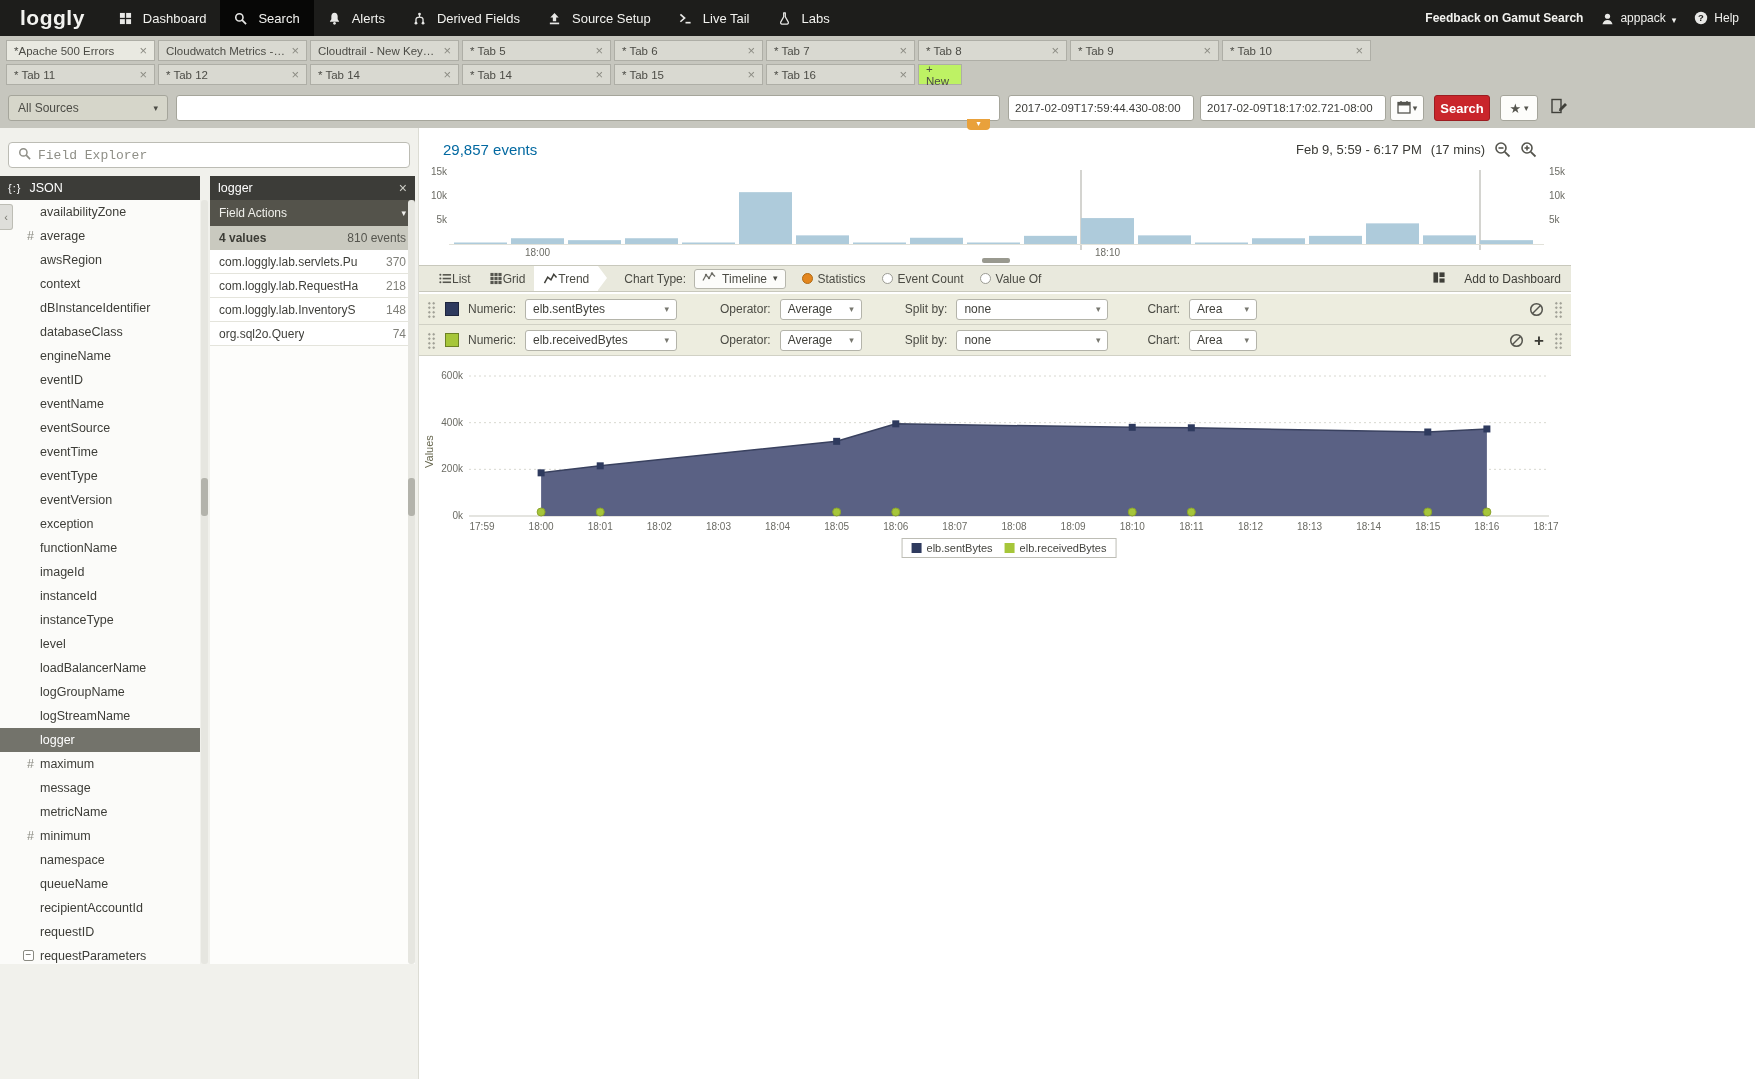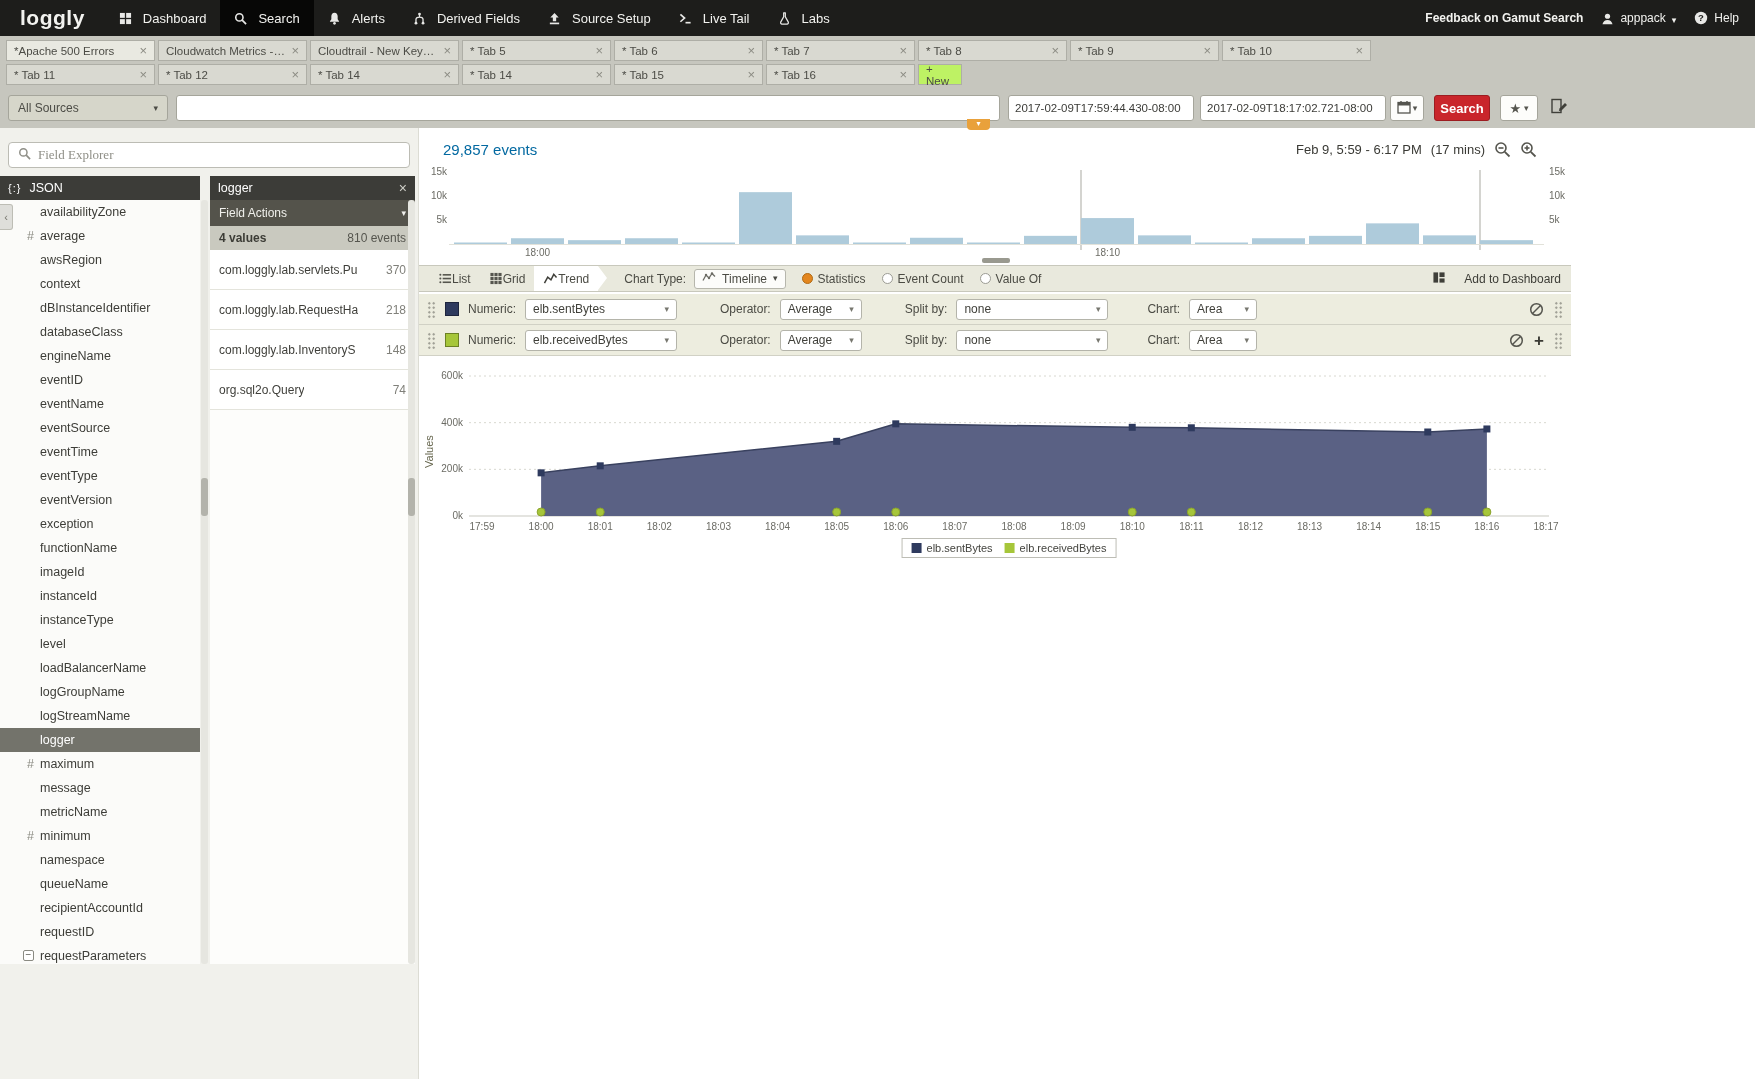--- a/index.html
+++ b/index.html
@@ -35,38 +35,38 @@
   .date-input{margin-left:8px;width:186px;height:26px;border:1px solid #a5a59b;border-radius:3px;background:#fff;font-size:11.5px;color:#3c3c38;padding:0 6px;outline:none}
   .date2{margin-left:6px}
   .cal-btn{margin-left:4px;width:34px;height:26px;background:#fdfdfb;border:1px solid #a5a59b;border-radius:3px;display:flex;align-items:center;justify-content:center;gap:2px;cursor:pointer;color:#55554e}
   .search-btn{margin-left:10px;width:56px;height:26px;background:#c9252b;border:1px solid #9c1c21;border-radius:3px;color:#fff;font-size:13px;font-weight:bold;cursor:pointer}
   .star-btn{margin-left:10px;width:38px;height:26px;background:#fdfdfb;border:1px solid #a5a59b;border-radius:3px;display:flex;align-items:center;justify-content:center;gap:3px;cursor:pointer;color:#55554e;font-size:13px}
   .edit-btn{margin-left:12px;display:inline-flex;cursor:pointer}
   
   .workspace{display:flex;height:951px;position:relative}
   .explorer{width:418px;flex:none;position:relative;background:#f1f1ec}
   .fe-search{position:absolute;top:14px;left:8px;right:8px;height:26px;background:#fff;border:1px solid #bcbcb4;border-radius:4px;display:flex;align-items:center;gap:7px;padding:0 9px}
-  .fe-search input{border:none;outline:none;flex:1;font-size:13px;color:#1d4ed8;background:transparent;font-family:Liberation Serif, serif}
+  .fe-search input{border:none;outline:none;flex:1;font-size:13px;color:#1d4ed8;background:transparent;font-family:Liberation Mono, monospace}
   .fe-search input::placeholder{color:#8f8f87}
   .collapse-tab{position:absolute;left:0;top:76px;width:13px;height:26px;background:#dededa;border:1px solid #bdbdb5;border-left:none;border-radius:0 3px 3px 0;color:#77776f;display:flex;align-items:center;justify-content:center;font-size:11px;cursor:pointer;z-index:3}
   .json-panel{position:absolute;top:48px;left:0;width:200px;bottom:115px;background:#fbfbf9;display:flex;flex-direction:column;overflow:hidden}
   .panel-header{height:24px;background:#3c3c38;color:#fff;display:flex;align-items:center;padding:0 8px;font-size:12.5px;gap:8px;flex:none}
   .panel-header .close-x{margin-left:auto;color:#cfcfc8;font-size:14px;cursor:pointer}
   .root-icon{font-size:11px;letter-spacing:1px}
   .field-list{overflow:hidden;flex:1}
   .field-item{height:24px;line-height:24px;padding-left:40px;font-size:12.5px;color:#3d3d38;position:relative;cursor:pointer;white-space:nowrap}
   .field-item .hash{position:absolute;left:27px;color:#8a8a82}
   .field-item .expander-box{position:absolute;left:23px;top:6px;width:11px;height:11px;border:1px solid #8a8a82;border-radius:2px;line-height:8px;text-align:center;font-size:10px;color:#55554e;background:#fff}
   .field-item.selected{background:#73736b;color:#fff}
   .logger-panel{position:absolute;top:48px;left:210px;width:205px;bottom:115px;background:#fdfdfb;overflow:hidden}
   .fa-bar{height:26px;background:#54534b;color:#f0f0ec;font-size:12px;display:flex;align-items:center;justify-content:space-between;padding:0 9px;cursor:pointer}
   .vals-summary{height:24px;background:#c9c9bf;display:flex;align-items:center;justify-content:space-between;padding:0 9px;font-size:12px;color:#3c3c36}
   .vals-summary .vc{font-weight:bold}
   .vals-summary .ev{color:#55554e}
-  .value-row{height:40px;display:flex;align-items:center;justify-content:space-between;padding:0 9px;font-size:12px;color:#3f3f3a;border-bottom:1px solid #e4e4dc;background:#fff;cursor:pointer}
+  .value-row{height:24px;display:flex;align-items:center;justify-content:space-between;padding:0 9px;font-size:12px;color:#3f3f3a;border-bottom:1px solid #e4e4dc;background:#fff;cursor:pointer}
   .value-row .vlabel{overflow:hidden;text-overflow:ellipsis;white-space:nowrap;max-width:152px}
   .value-row .cnt{color:#80807a}
   .vscroll{position:absolute;top:72px;height:764px;width:7px;background:#e6e6e0;border-radius:3px}
   .vscroll .handle{position:absolute;left:0;top:278px;width:7px;height:38px;background:#b3b3ab;border-radius:3px;cursor:pointer}
   
   .main{flex:1;position:relative;background:#fff;border-left:1px solid #dcdcd4}
   .events-count{position:absolute;top:13px;left:24px;font-size:15px;color:#0369a1}
   .range-row{position:absolute;top:13px;right:218px;display:flex;align-items:center;gap:9px;font-size:13px;color:#3a3a35}
   .zoom{display:inline-flex;cursor:pointer}
   #histogram{position:absolute;top:34px;left:0}

